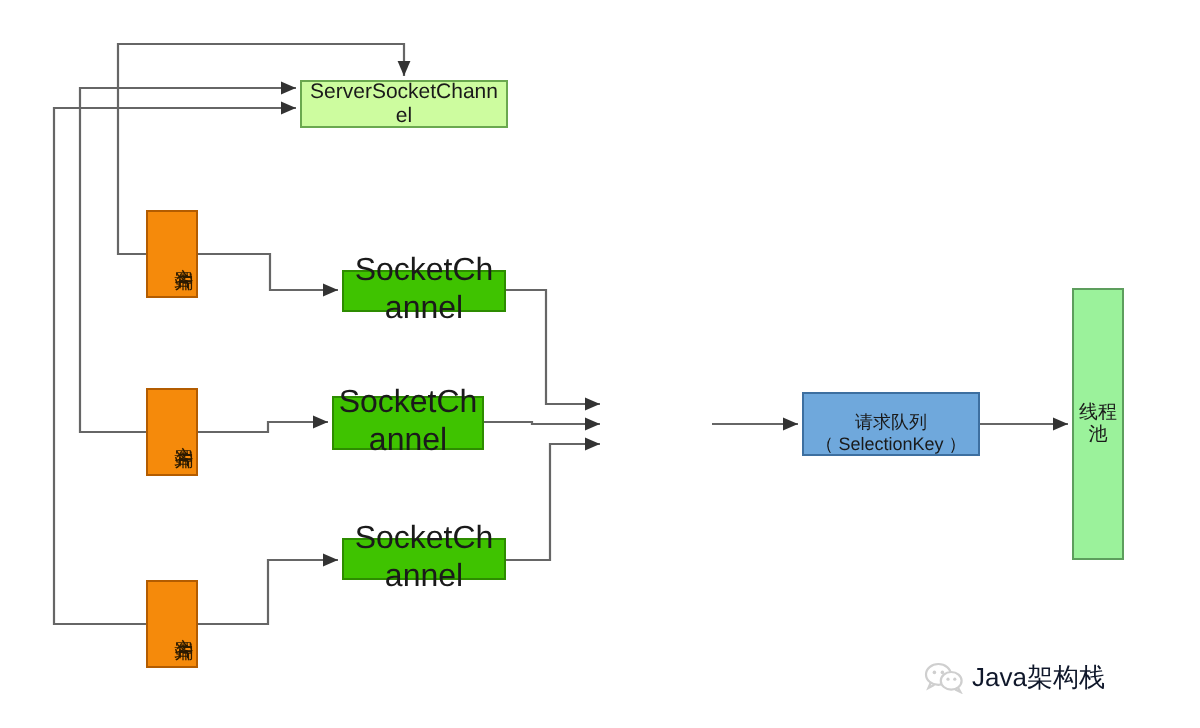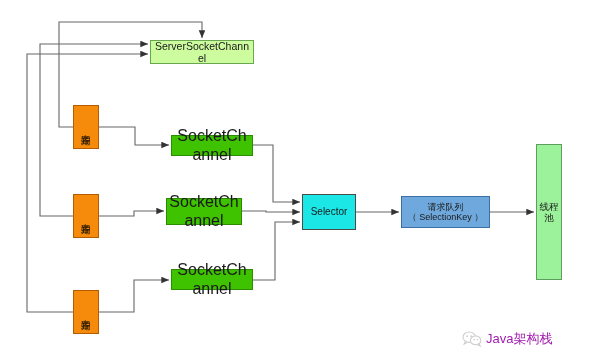--- a/index.html
+++ b/index.html
@@ -21,21 +21,21 @@
     left: 0;
     top: 0;
     width: 600px;
     height: 364px;
   }
   .node {
     position: absolute;
     box-sizing: border-box;
     display: flex;
     align-items: center;
-    justify-content: center;
+    justify-content: flex-end;
     text-align: center;
     line-height: 1.15;
     color: #1a1a1a;
     z-index: 3;
   }
   .node-label {
     display: block;
     padding: 0 2px;
     word-break: break-all;
   }
@@ -106,21 +106,21 @@
     line-height: 1.2;
   }
 
   
   #watermark {
     position: absolute;
     left: 462px; top: 330px;
     display: flex;
     align-items: center;
     gap: 4px;
-    color: #a21caf;
+    color: #0f172a;
     font-size: 13px;
     z-index: 4;
     user-select: none;
   }
   #watermark svg { display: block; }
 </style>
 </head>
 <body>
 
 <div id="canvas">
@@ -178,23 +178,20 @@
   </div>
 
   <div class="node client" id="n-client2">
     <span class="node-label">客户端</span>
   </div>
 
   <div class="node client" id="n-client3">
     <span class="node-label">客户端</span>
   </div>
 
-  <div class="node" id="n-selector">
-    <span class="node-label">Selector</span>
-  </div>
 
   <div class="node" id="n-queue">
     <span class="node-label">请求队列</span>
     <span class="node-label line2">（ SelectionKey ）</span>
   </div>
 
   <div class="node" id="n-pool">
     <span class="node-label">线程池</span>
   </div>
 

